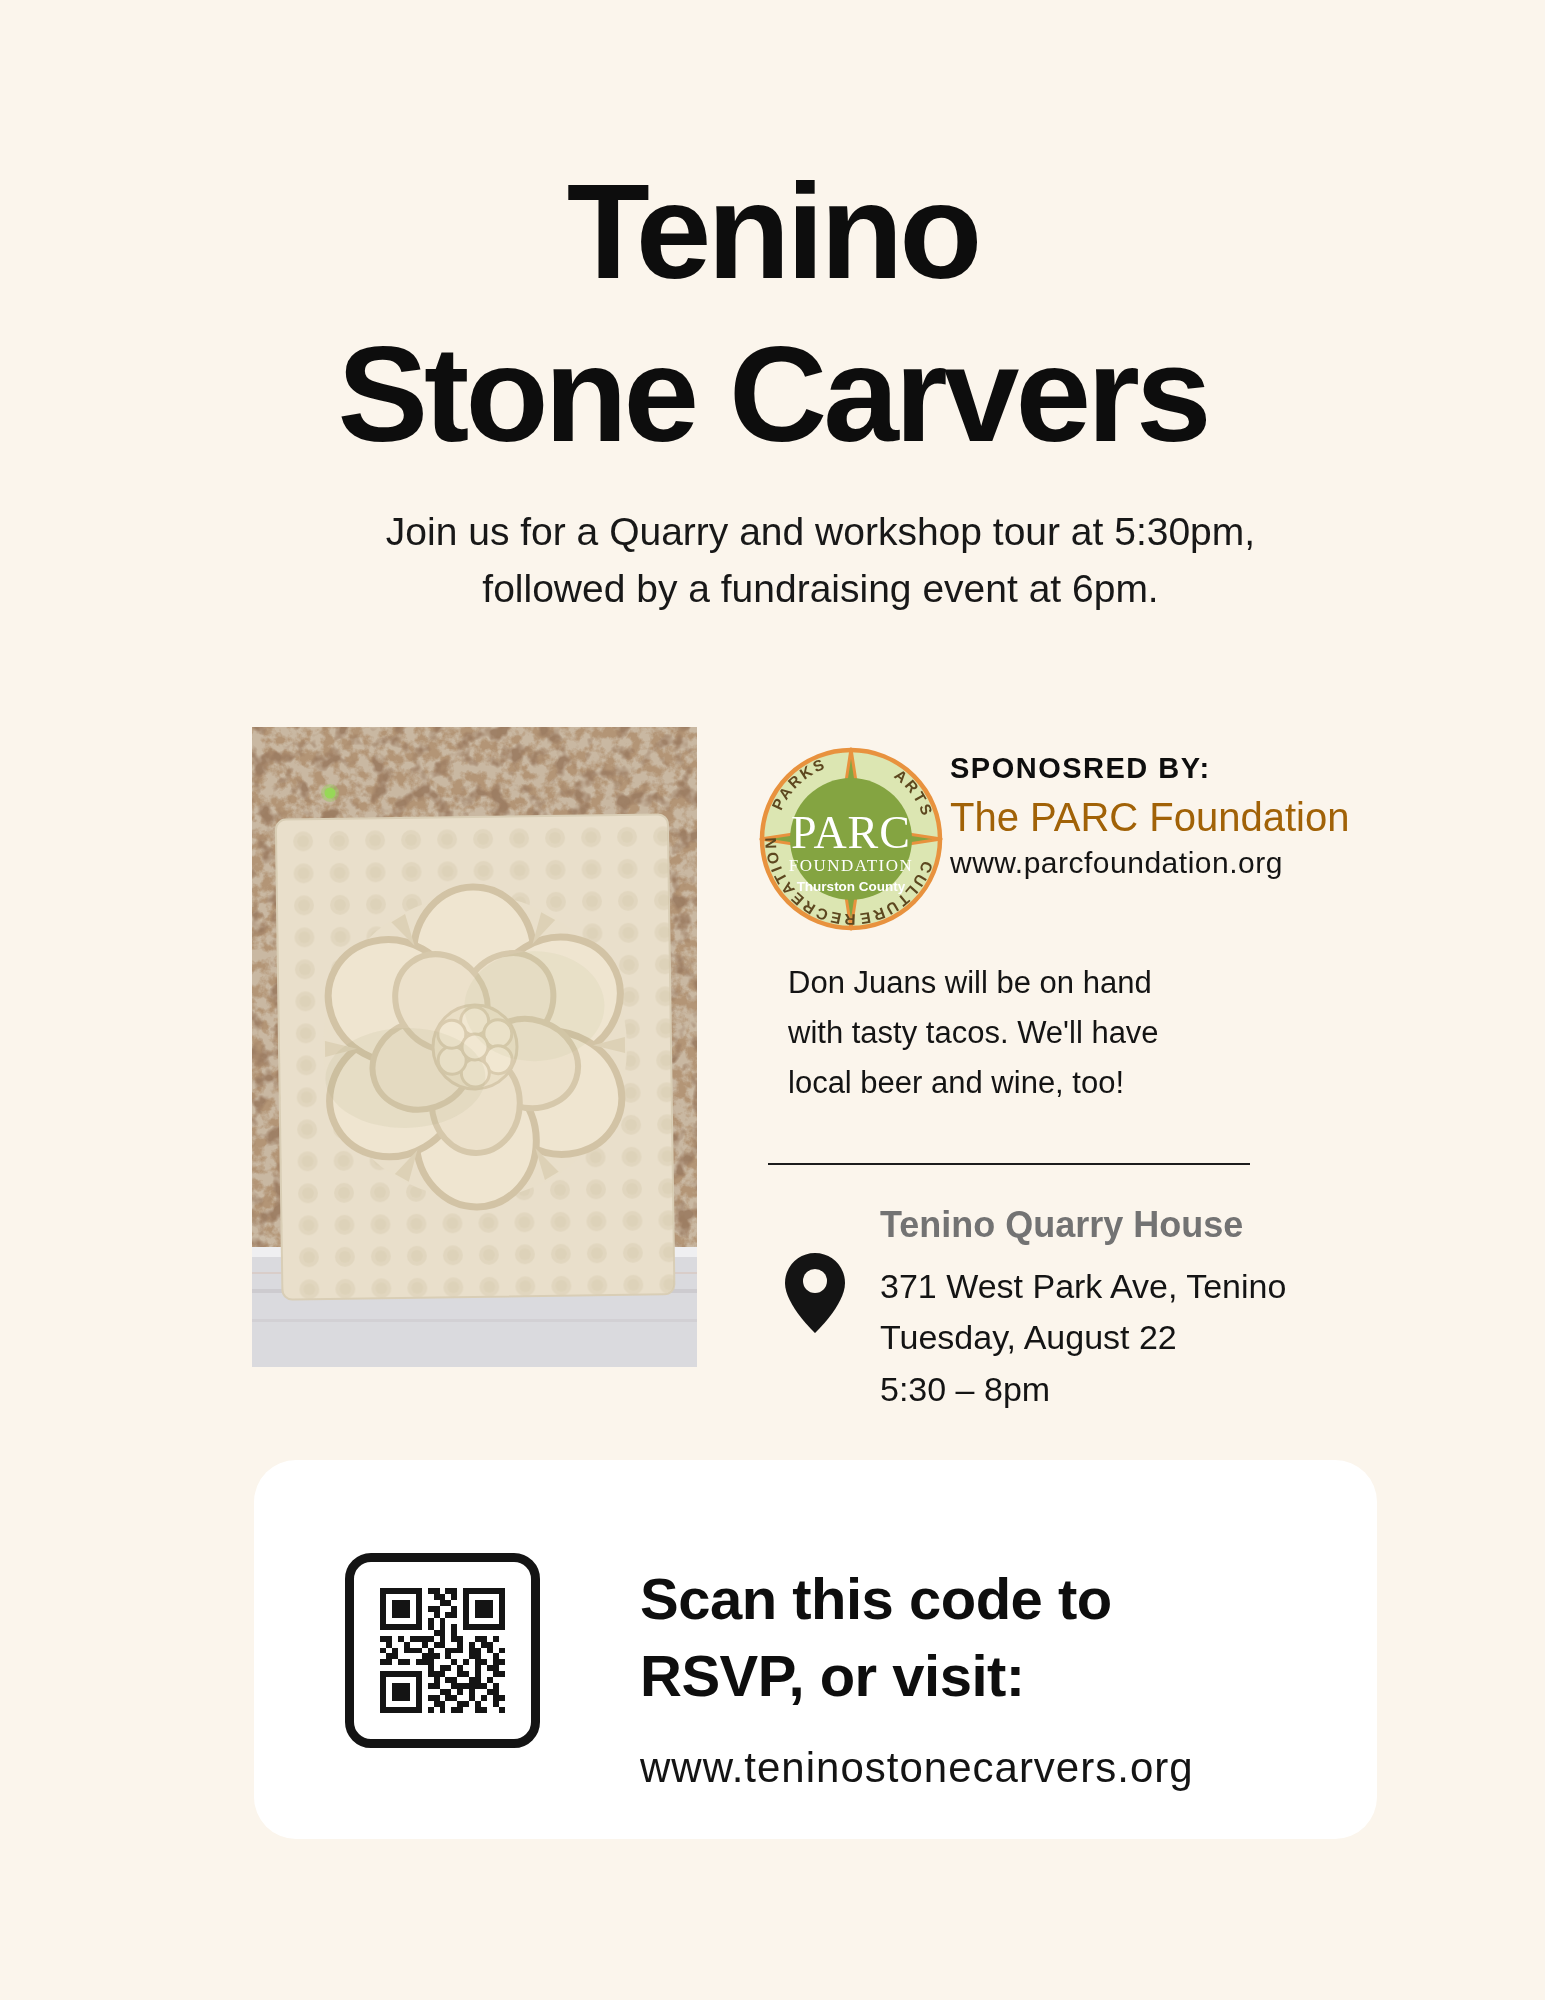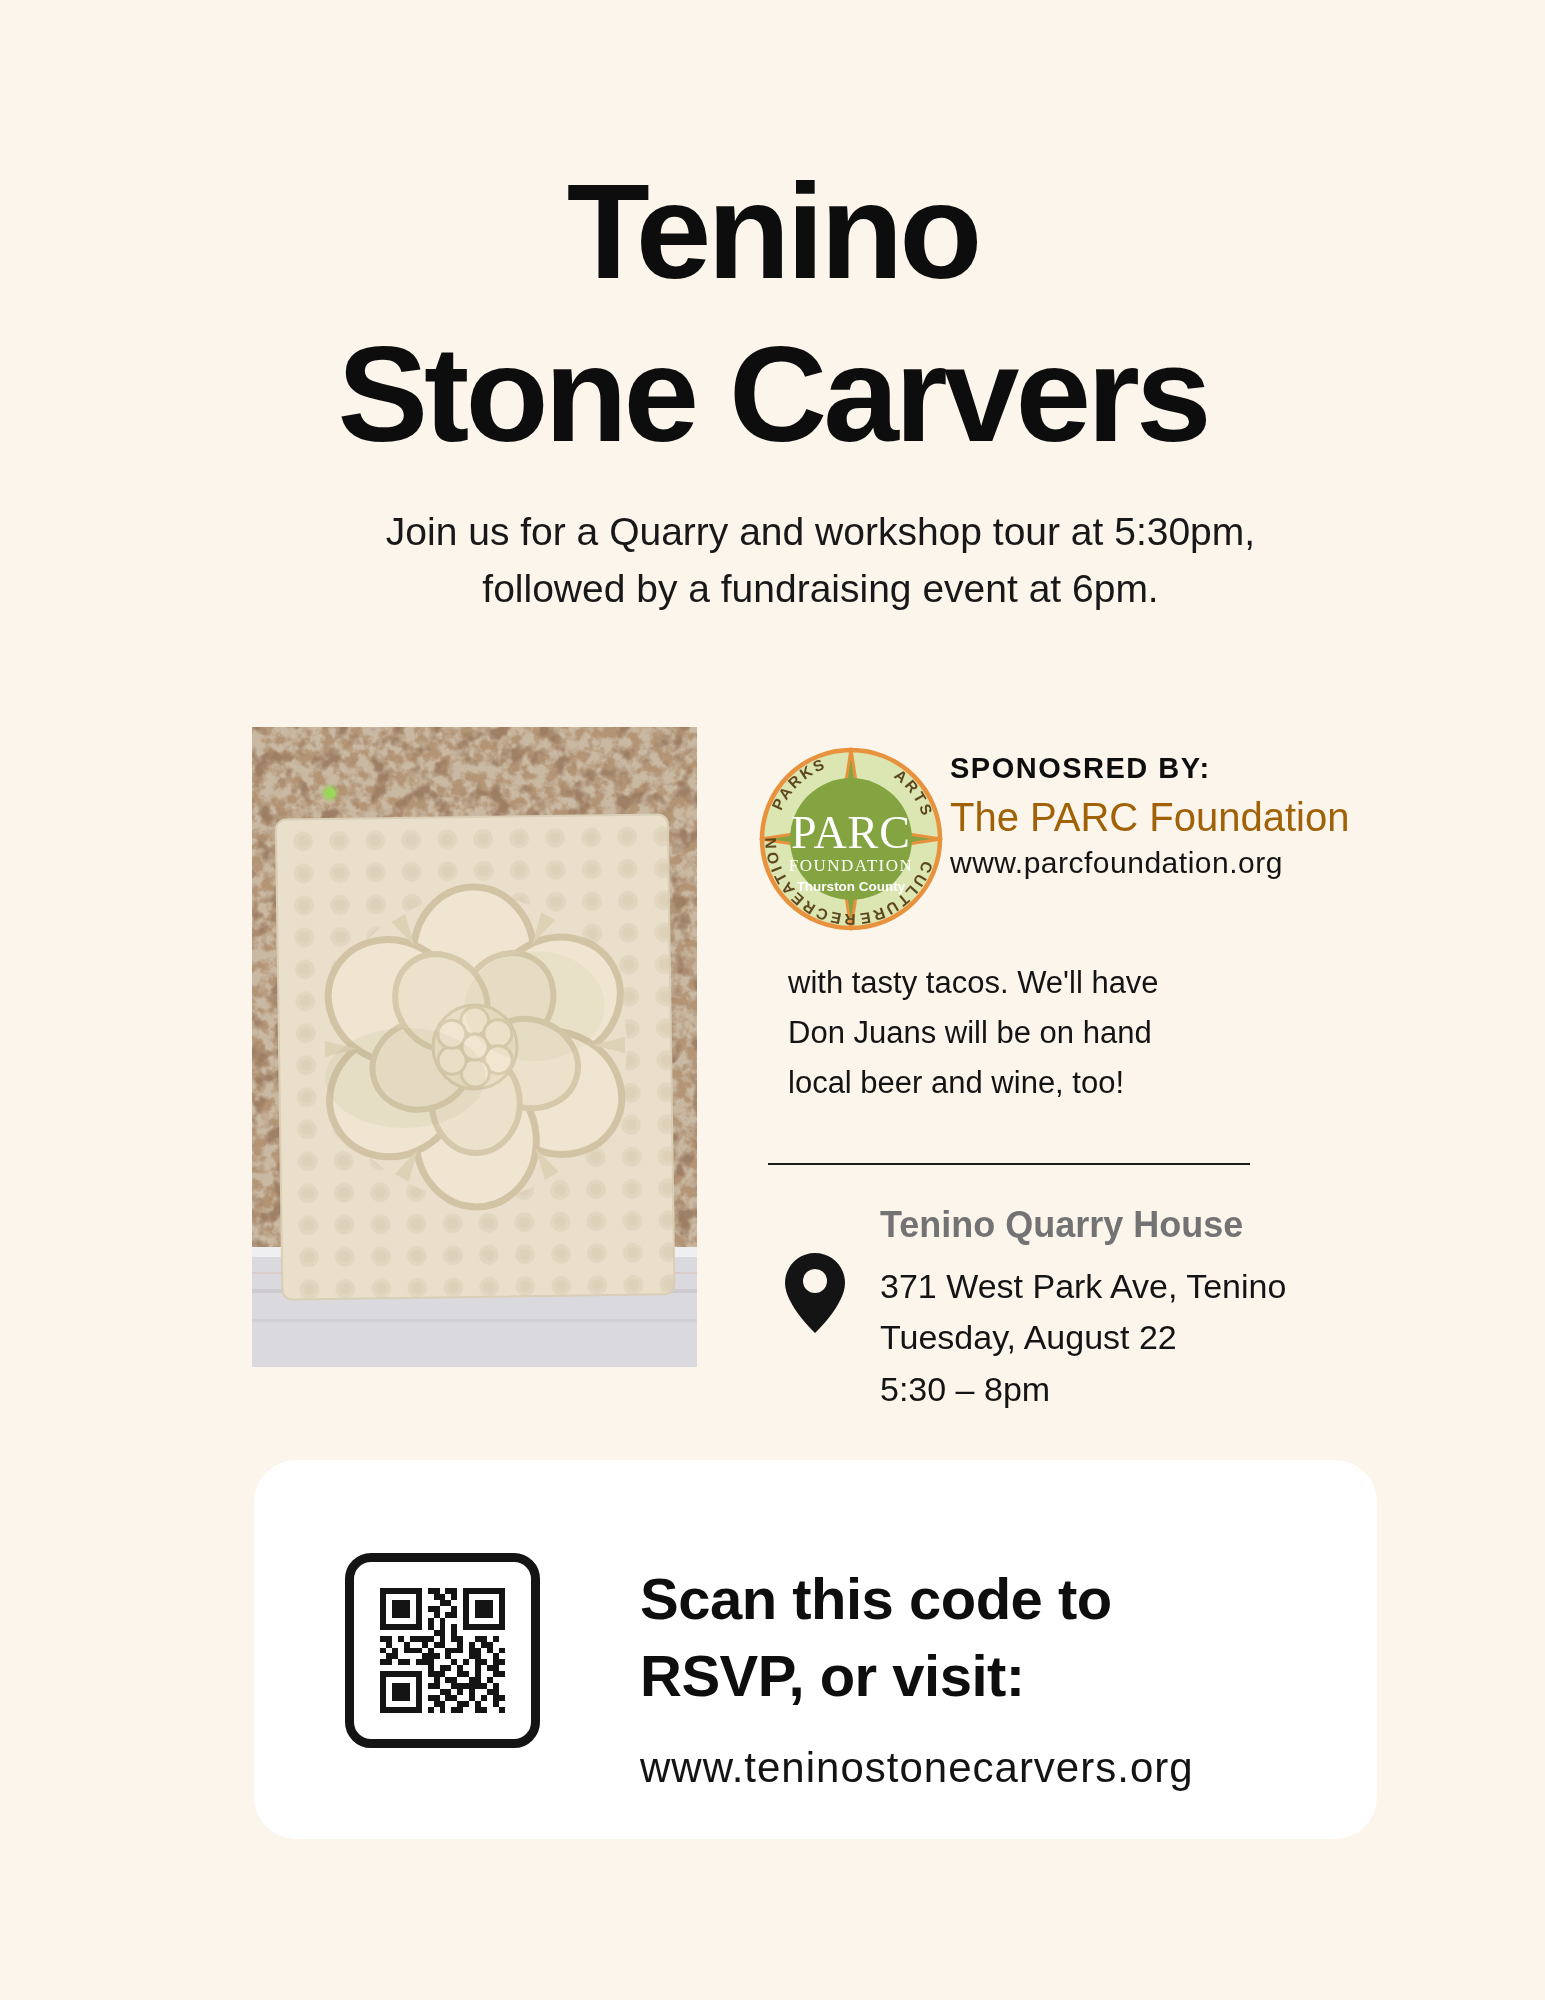--- a/index.html
+++ b/index.html
@@ -168,22 +168,22 @@
     </svg>
   </div>
 
   <div class="sponsor-text">
     <div class="sponsor-heading">SPONOSRED BY:</div>
     <div class="sponsor-name">The PARC Foundation</div>
     <div class="sponsor-url">www.parcfoundation.org</div>
   </div>
 
   <div class="details">
+    <div>Don Juans will be on hand</div>
     <div>with tasty tacos. We'll have</div>
-    <div>Don Juans will be on hand</div>
     <div>local beer and wine, too!</div>
   </div>
 
   <div class="divider"></div>
 
   <div class="location-pin">
     <svg viewBox="0 0 60 80" xmlns="http://www.w3.org/2000/svg">
       <path d="M30 0 C13.4 0 0 13.4 0 30 c0 22 30 50 30 50 s30 -28 30 -50 C60 13.4 46.6 0 30 0 z" fill="#141414"></path>
       <circle cx="30" cy="28" r="12" fill="#FBF5EC"></circle>
     </svg>

